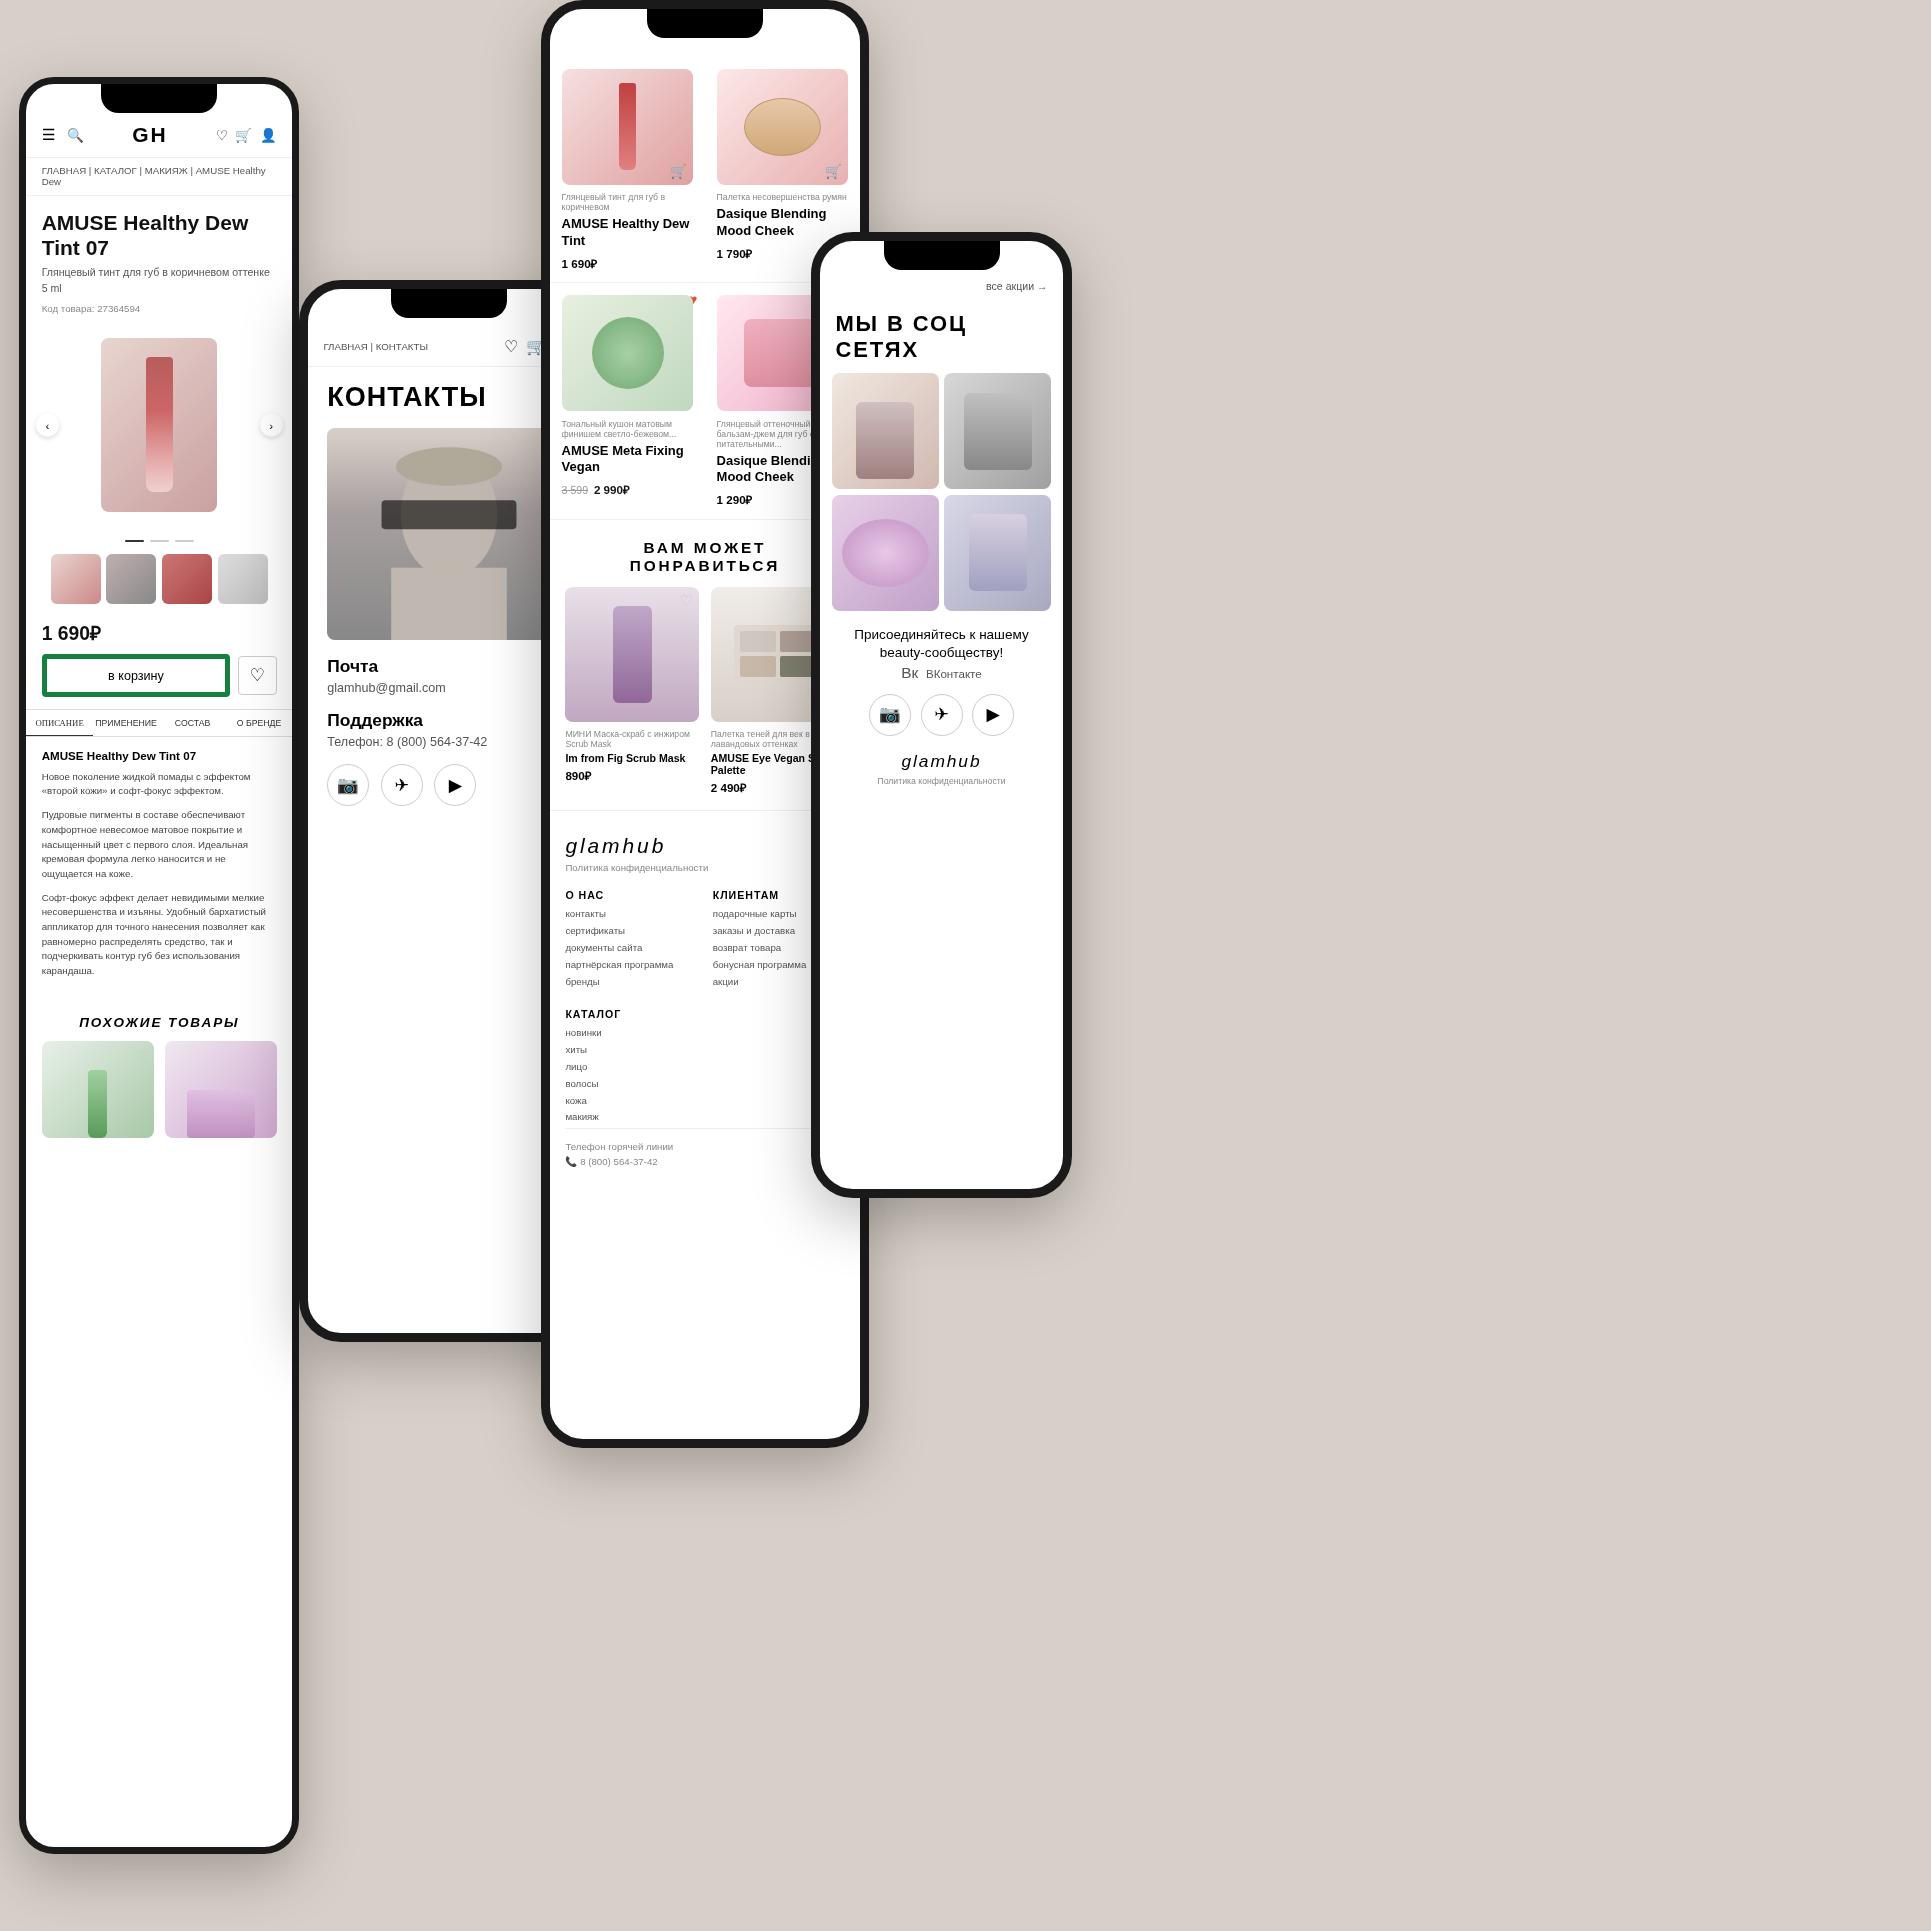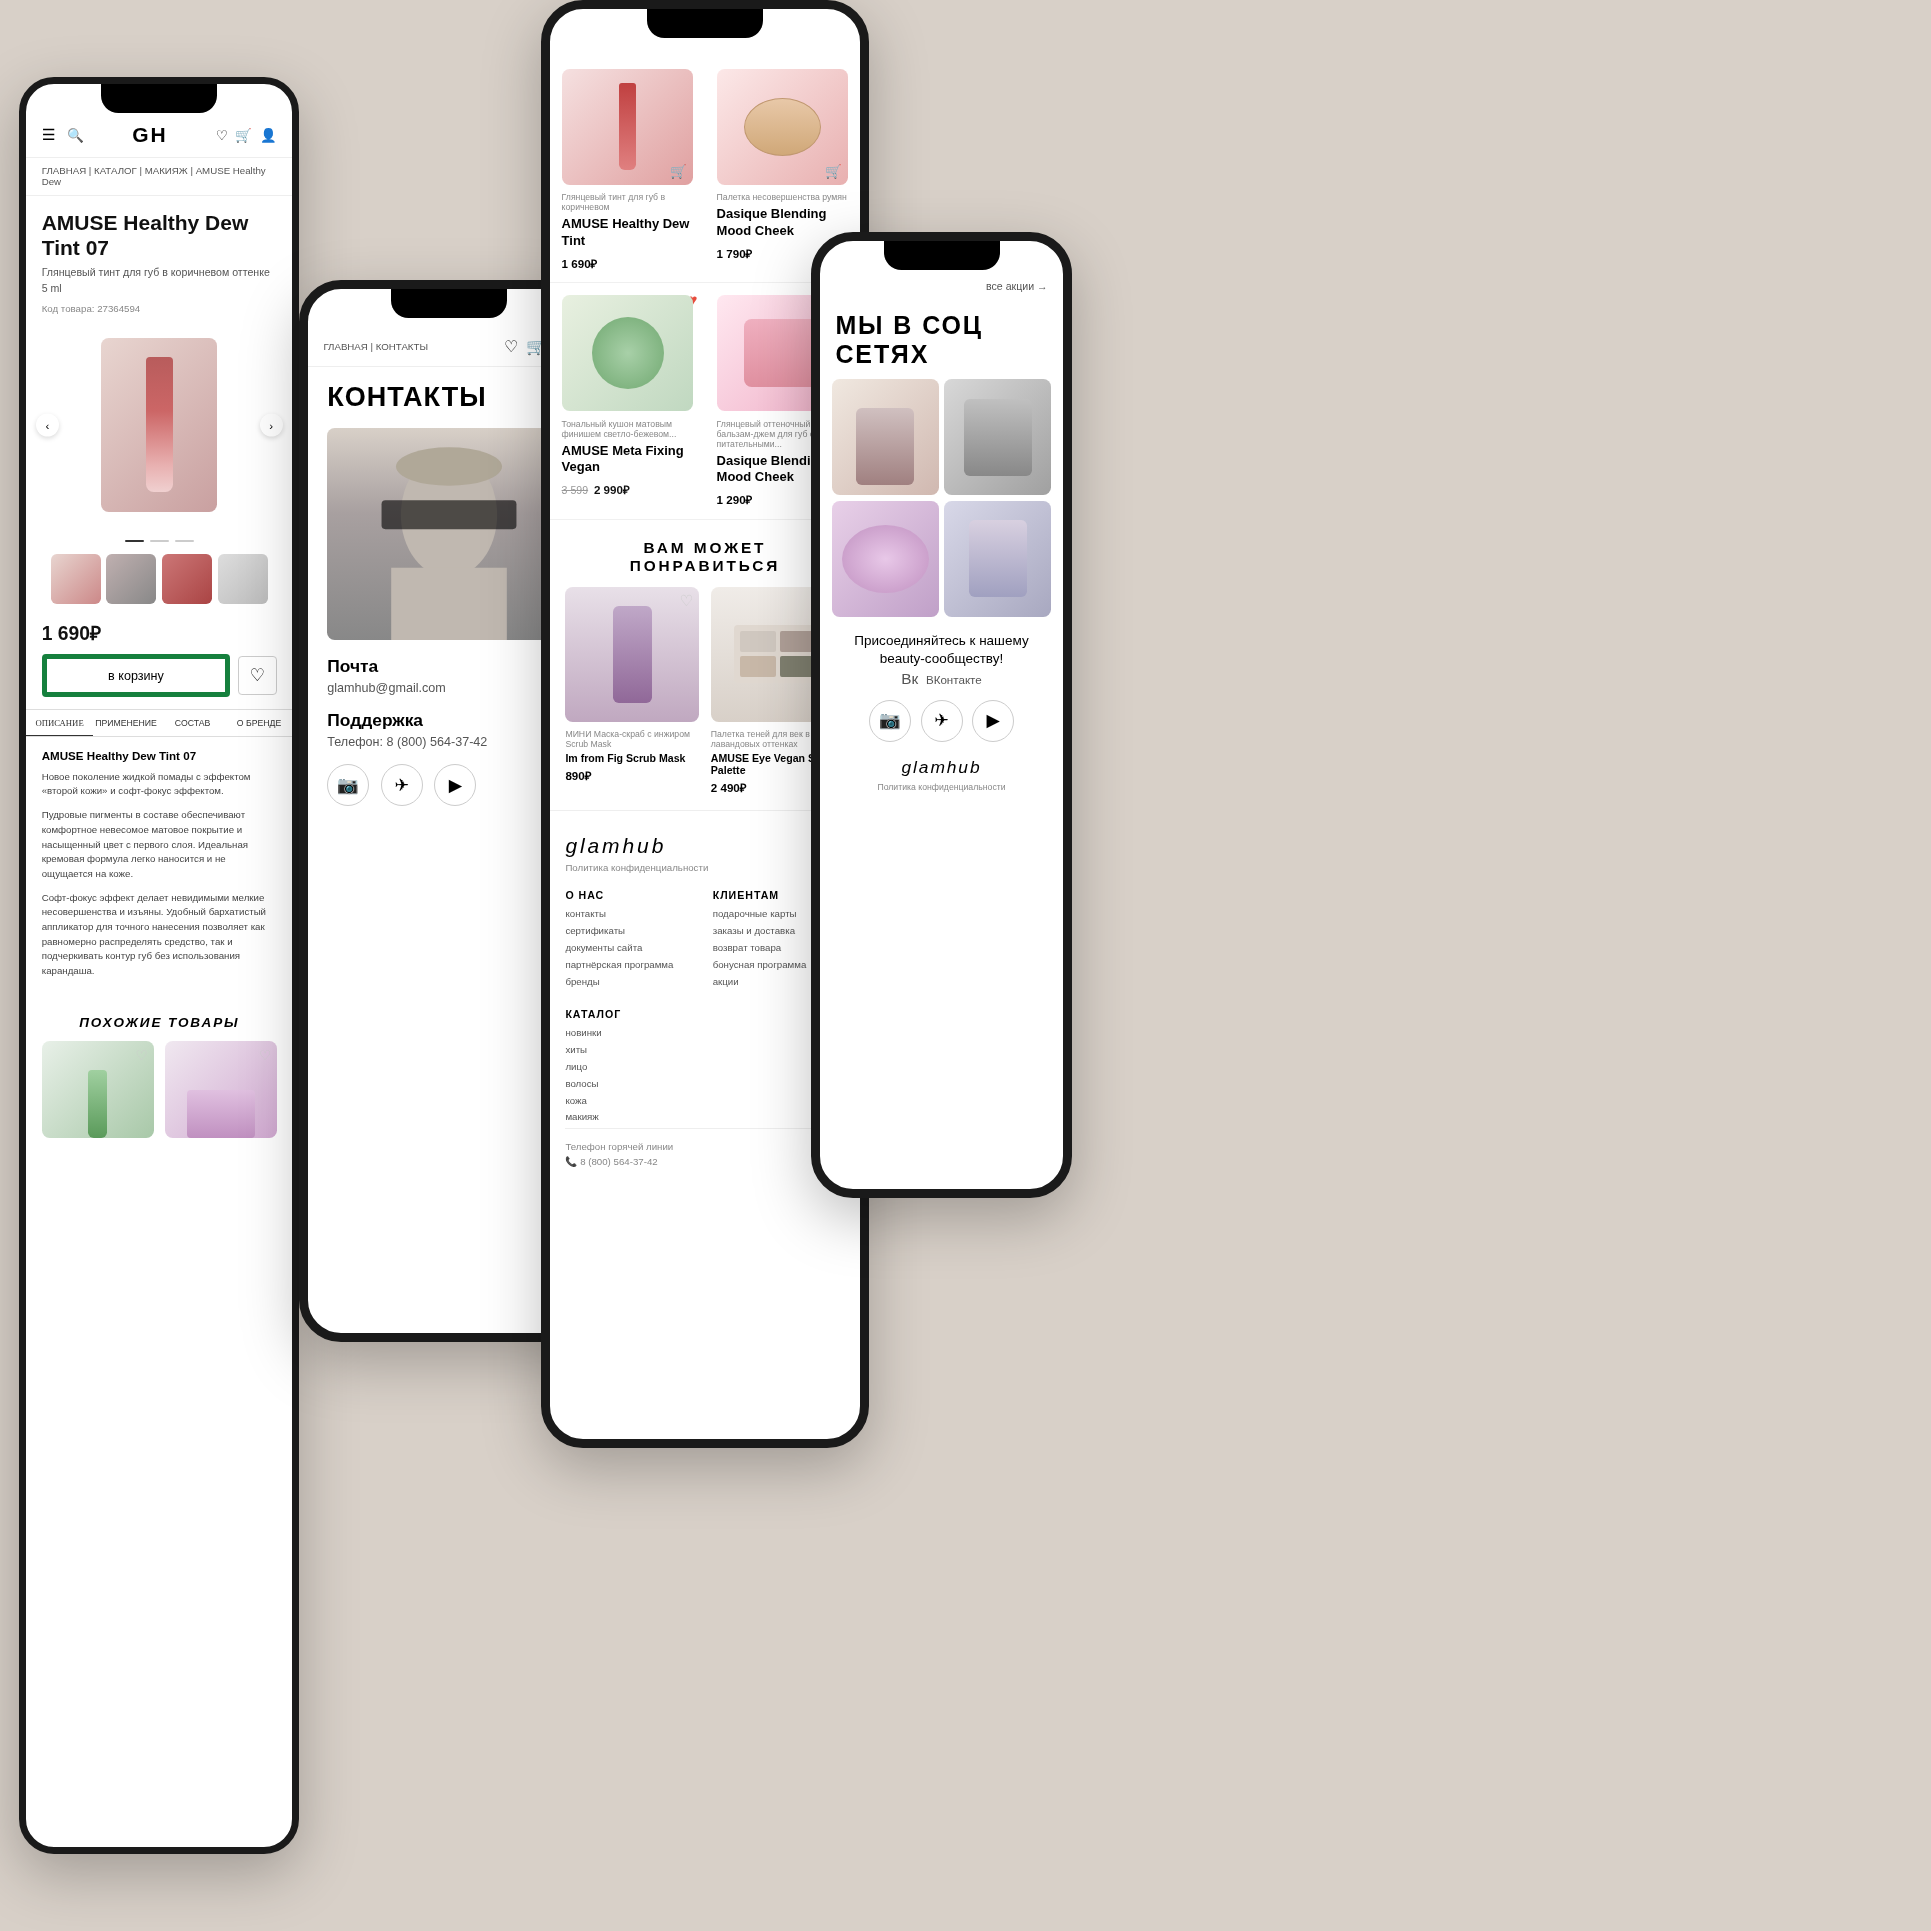--- a/index.html
+++ b/index.html
@@ -554,21 +554,21 @@
     .social-header {
       padding: 39px 15.4px 9.7px;
       display: flex;
       justify-content: flex-end;
       align-items: center;
       font-size: 10.6px;
       color: #555;
     }
 
     .social-page-title {
-      font-size: 25px;
+      font-size: 22px;
       font-weight: 700;
       text-transform: uppercase;
       padding: 9.7px 15.4px;
       letter-spacing: 1.9px;
     }
 
     .social-photo-grid {
       display: grid;
       grid-template-columns: 1fr 1fr;
       gap: 5.8px;

